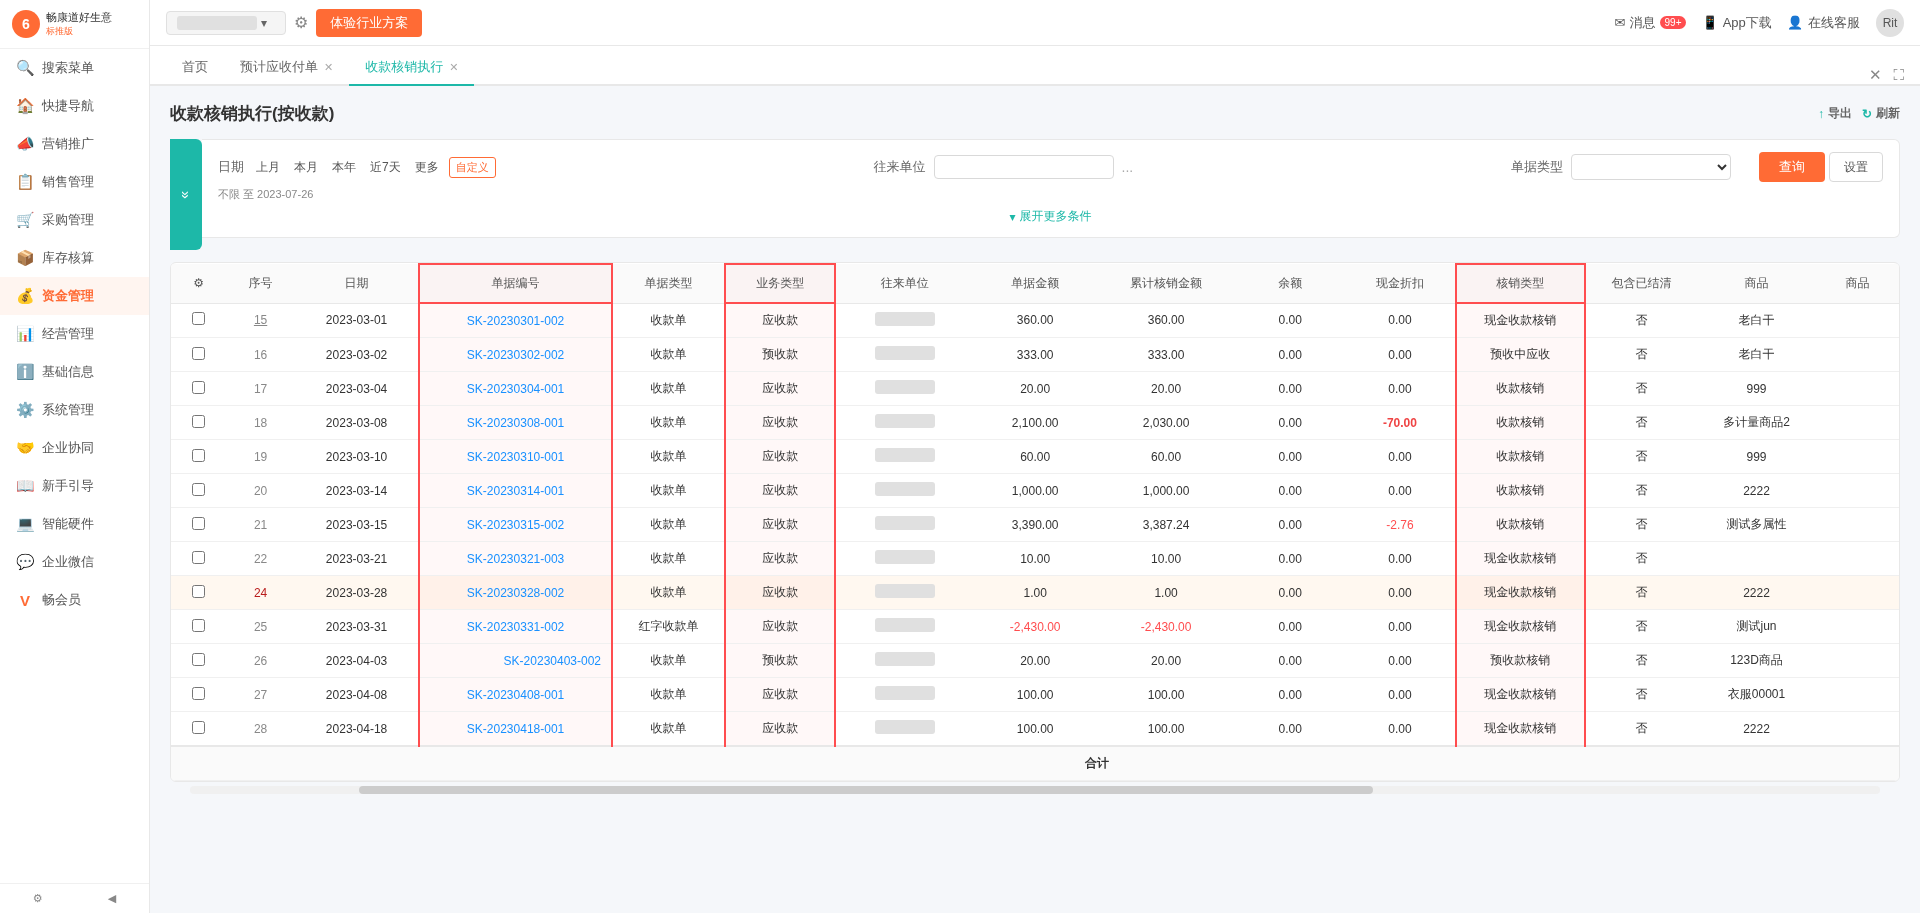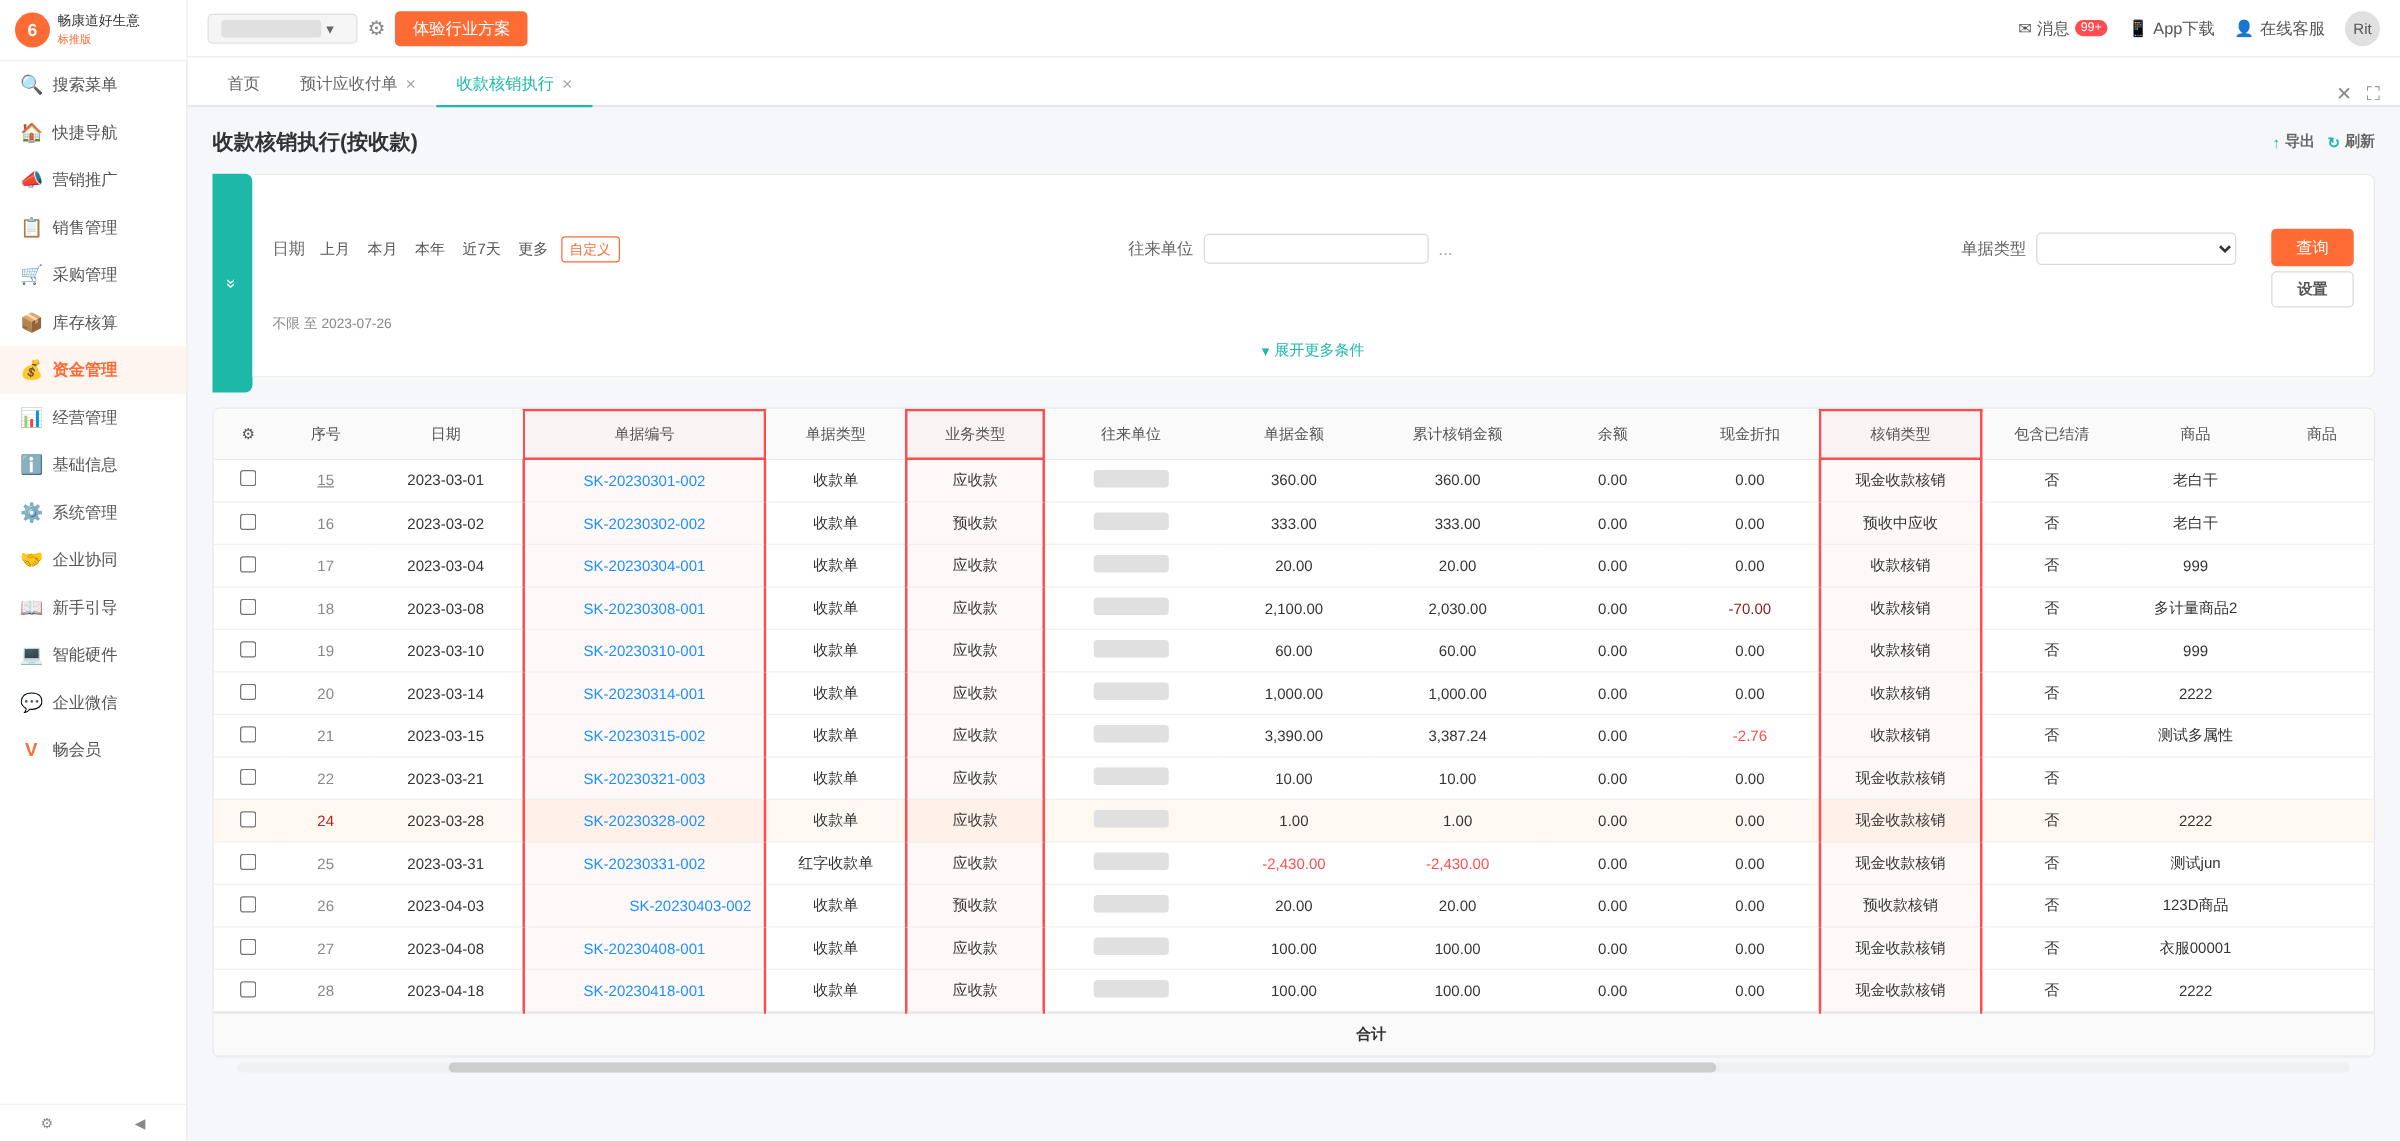--- a/index.html
+++ b/index.html
@@ -52,21 +52,21 @@
     .filter-label { color: #666; font-size: 13px; white-space: nowrap; }
     .filter-date-links { display: flex; gap: 6px; align-items: center; }
     .filter-date-link { color: #555; font-size: 12px; cursor: pointer; padding: 2px 4px; }
     .filter-date-link.custom { color: #ff6b35; border: 1px solid #ff6b35; border-radius: 3px; padding: 2px 6px; font-size: 11px; }
     .filter-date-range { font-size: 11px; color: #888; margin-top: 2px; }
     .filter-input { border: 1px solid #d9d9d9; border-radius: 4px; padding: 4px 8px; font-size: 12px; color: #333; min-width: 180px; outline: none; }
     .filter-select { border: 1px solid #d9d9d9; border-radius: 4px; padding: 4px 8px; font-size: 12px; color: #333; min-width: 160px; outline: none; background: #fff; }
     .filter-dots { color: #aaa; font-size: 14px; }
     .expand-btn { color: #1db8a8; font-size: 12px; cursor: pointer; display: flex; align-items: center; gap: 4px; margin: 6px auto 0; width: fit-content; }
     .query-btn { background: #ff6b35; color: white; border: none; border-radius: 4px; padding: 6px 20px; font-size: 13px; cursor: pointer; }
-    .setting-btn { background: #fff; color: #555; border: 1px solid #d9d9d9; border-radius: 4px; padding: 5px 14px; font-size: 12px; cursor: pointer; font-weight: bold; }
+    .setting-btn { background: #fff; color: #555; border: 1px solid #d9d9d9; border-radius: 4px; padding: 5px 14px; font-size: 12px; cursor: pointer; }
     .filter-toggle { background: #1db8a8; color: white; border: none; border-radius: 0 6px 6px 0; padding: 10px 8px; font-size: 14px; cursor: pointer; writing-mode: vertical-rl; }
 
     
     .table-container { background: #fff; border-radius: 6px; border: 1px solid #e8e8e8; overflow: auto; }
     table { width: 100%; border-collapse: collapse; font-size: 12px; }
     thead { background: #fafafa; }
     th { padding: 10px 10px; text-align: center; color: #555; font-weight: 500; border-bottom: 1px solid #e8e8e8; white-space: nowrap; position: sticky; top: 0; background: #fafafa; }
     td { padding: 8px 10px; text-align: center; color: #333; border-bottom: 1px solid #f0f0f0; white-space: nowrap; }
     .link-text { color: #1890ff; cursor: pointer; text-decoration: none; }
     .table-footer { background: #fafafa; border-top: 2px solid #e8e8e8; }
@@ -252,21 +252,21 @@
             <input class="filter-input" type="text" style="">
             <span class="filter-dots">...</span>
           </div>
           <div style="flex:1;"></div>
           <div class="filter-item">
             <span class="filter-label">单据类型</span>
             <select class="filter-select">
               <option value=""></option>
             </select>
           </div>
-          <div style="display:flex;flex-direction:column;gap:4px;margin-left:12px;margin-top:31px;">
+          <div style="display:flex;flex-direction:row;gap:4px;margin-left:12px;">
             <button class="query-btn">查询</button>
             <button class="setting-btn">设置</button>
           </div>
         </div>
         <div style="margin-top:4px;">
           <span class="filter-date-range">不限 至 2023-07-26</span>
         </div>
         <div class="expand-btn">
           <span>▾</span>
           <span>展开更多条件</span>
@@ -383,21 +383,21 @@
         <a class="link-text">SK-20230308-001</a>
       </td>
       <td>收款单</td>
       <td style="border-left:2px solid #ff4d4f;border-right:2px solid #ff4d4f;background:rgba(255,77,79,0.04);">应收款</td>
       <td>
         <span class="blurred-text" style="width:60px;"></span>
       </td>
       <td style="">2,100.00</td>
       <td style="">2,030.00</td>
       <td>0.00</td>
-      <td style="color:#7f1d1d;">-70.00</td>
+      <td style="color:#ef4444;font-weight:bold;">-70.00</td>
       <td style="border-left:2px solid #ff4d4f;border-right:2px solid #ff4d4f;background:rgba(255,77,79,0.04);">收款核销</td>
       <td>否</td>
       <td>多计量商品2</td>
       <td>
         
       </td>
     </tr>
             <tr>
       <td style="text-align:center;">
         <input type="checkbox" style="">

